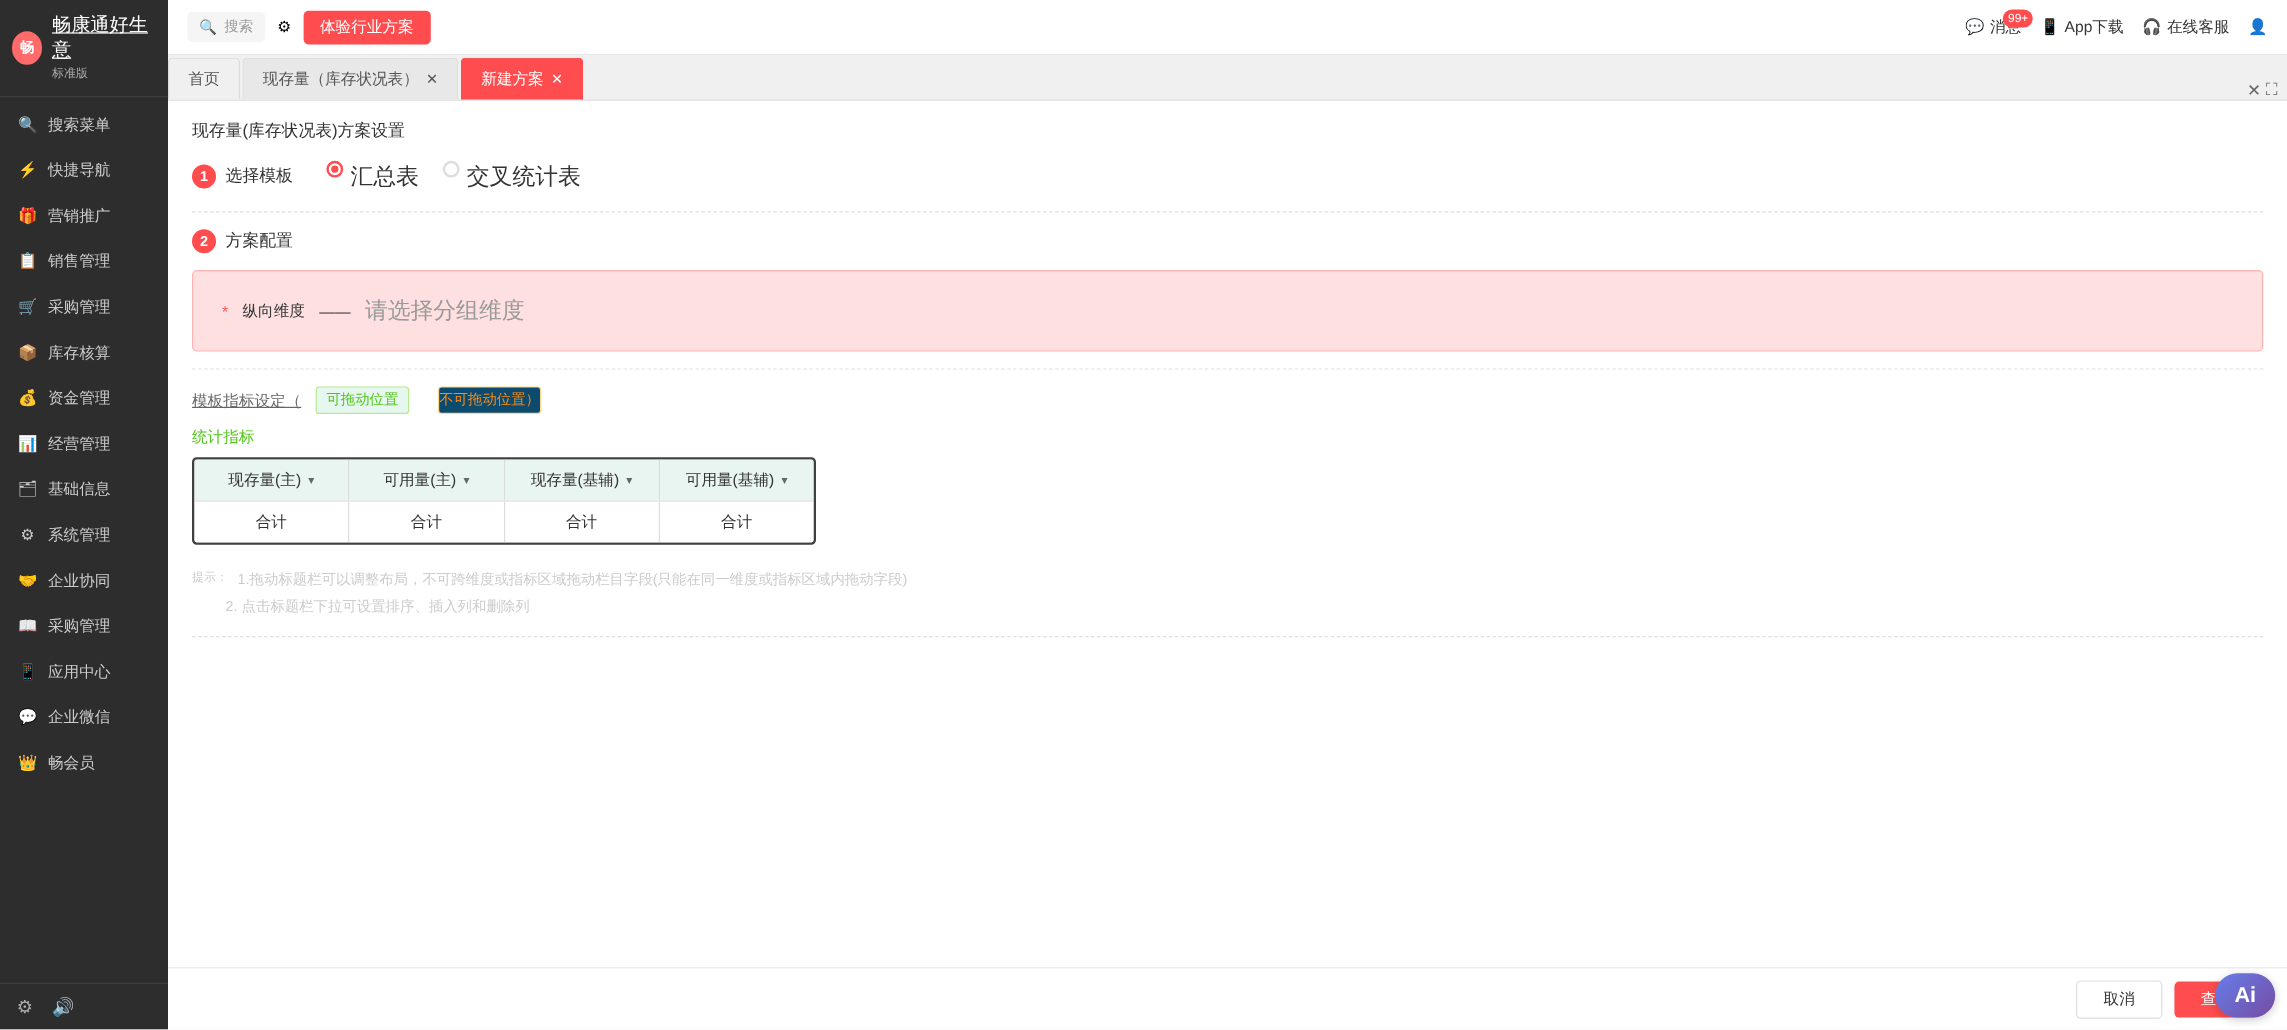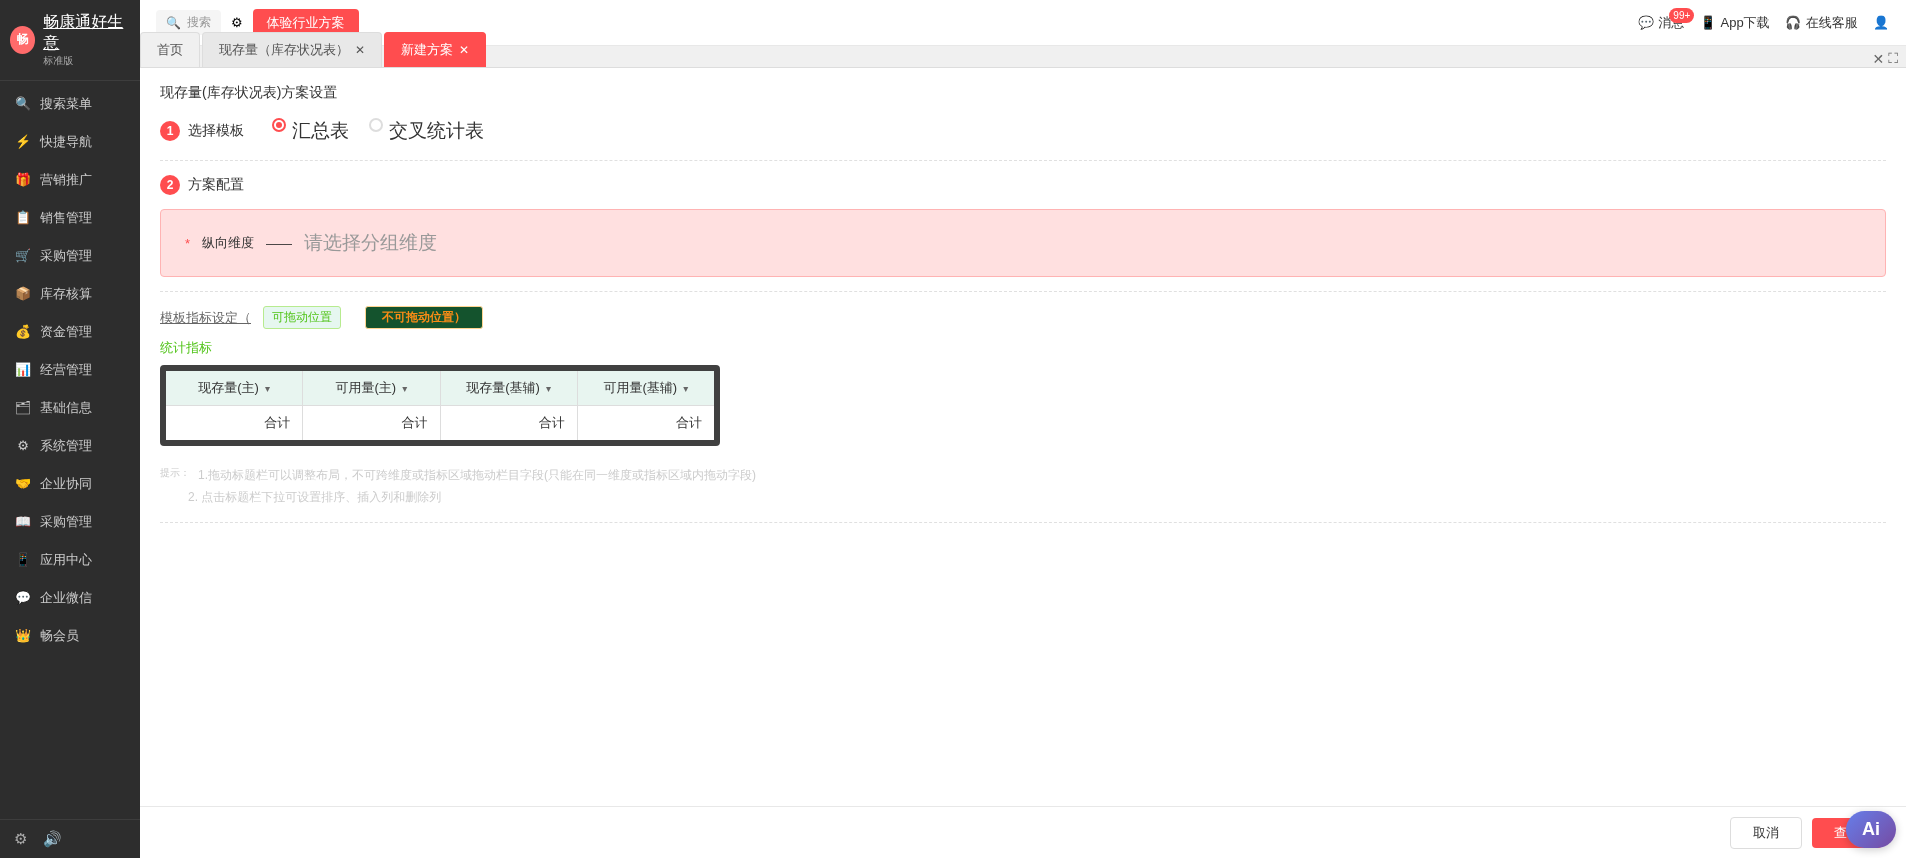--- a/index.html
+++ b/index.html
@@ -65,21 +65,21 @@
     .badge-wrap { position: relative; display: inline-flex; align-items: center; }
     .badge {
       position: absolute; top: -6px; right: -10px;
       background: #ff4d4f; color: white; border-radius: 8px;
       font-size: 10px; padding: 1px 4px; line-height: 1.3;
     }
     .header-icon-item { display: flex; align-items: center; gap: 4px; cursor: pointer; }
 
     
     .tabs-bar {
-      height: 22px; background: #f0f0f0; display: flex; align-items: flex-end;
+      height: 38px; background: #f0f0f0; display: flex; align-items: flex-end;
       padding: 0 0 0 0; flex-shrink: 0; border-bottom: 1px solid #ddd;
     }
     .tab {
       display: flex; align-items: center; gap: 6px; padding: 8px 16px;
       background: #e8e8e8; border: 1px solid #ddd; border-bottom: none;
       cursor: pointer; font-size: 13px; color: #555; margin-right: 2px;
       border-radius: 4px 4px 0 0;
     }
     .tab.home { background: #f0f0f0; }
     .tab.active { background: #ff4d4f; color: #fff; border-color: #ff4d4f; }
@@ -134,37 +134,37 @@
     .dimension-placeholder { color: #999; font-size: 19px; }
 
     
     .indicator-settings { display: flex; align-items: center; gap: 12px; margin: 14px 0 10px; }
     .indicator-label { font-size: 13px; color: #666; text-decoration: underline; }
     .badge-movable {
       background: #e6f7f0; border: 1px solid #b7eb8f; border-radius: 3px;
       padding: 2px 8px; font-size: 12px; color: #52c41a;
     }
     .badge-fixed {
-      background: #14532d; border: 1px solid #ffd591; border-radius: 3px;
-      padding: 2px 16px; font-size: 12px; color: #fa8c16; font-weight: bold;
+      background: #0c4a6e; border: 1px solid #ffd591; border-radius: 3px;
+      padding: 2px 0; font-size: 12px; color: #fa8c16;
     }
 
     
     .stats-label { color: #52c41a; font-size: 13px; margin-bottom: 8px; }
-    .stats-table { border: 6px solid #404040; border-radius: 4px; overflow: hidden; width: 560px; }
+    .stats-table { border: 2px solid #404040; border-radius: 4px; overflow: hidden; width: 520px; }
     .stats-table-header { display: flex; background: #e8f5f0; }
     .stats-col {
       flex: 1; padding: 8px 12px; border-right: 1px solid #ddd;
       display: flex; align-items: center; justify-content: center; gap: 6px; font-size: 13px; color: #333;
     }
     .stats-col:last-child { border-right: none; }
     .stats-table-row { display: flex; border-top: 1px solid #ddd; background: #fff; }
     .stats-cell {
       flex: 1; padding: 8px 12px; border-right: 1px solid #ddd;
-      text-align: right; font-size: 13px; color: #333;
+      text-align: center; font-size: 13px; color: #333;
     }
     .stats-cell:last-child { border-right: none; }
 
     
     .chevron-down { font-size: 10px; color: #666; }
 
     
     .tips-section { margin-top: 14px; }
     .tip-item { display: flex; align-items: flex-start; gap: 8px; margin-bottom: 4px; }
     .tip-num { color: #ccc; font-size: 10px; min-width: 20px; }

